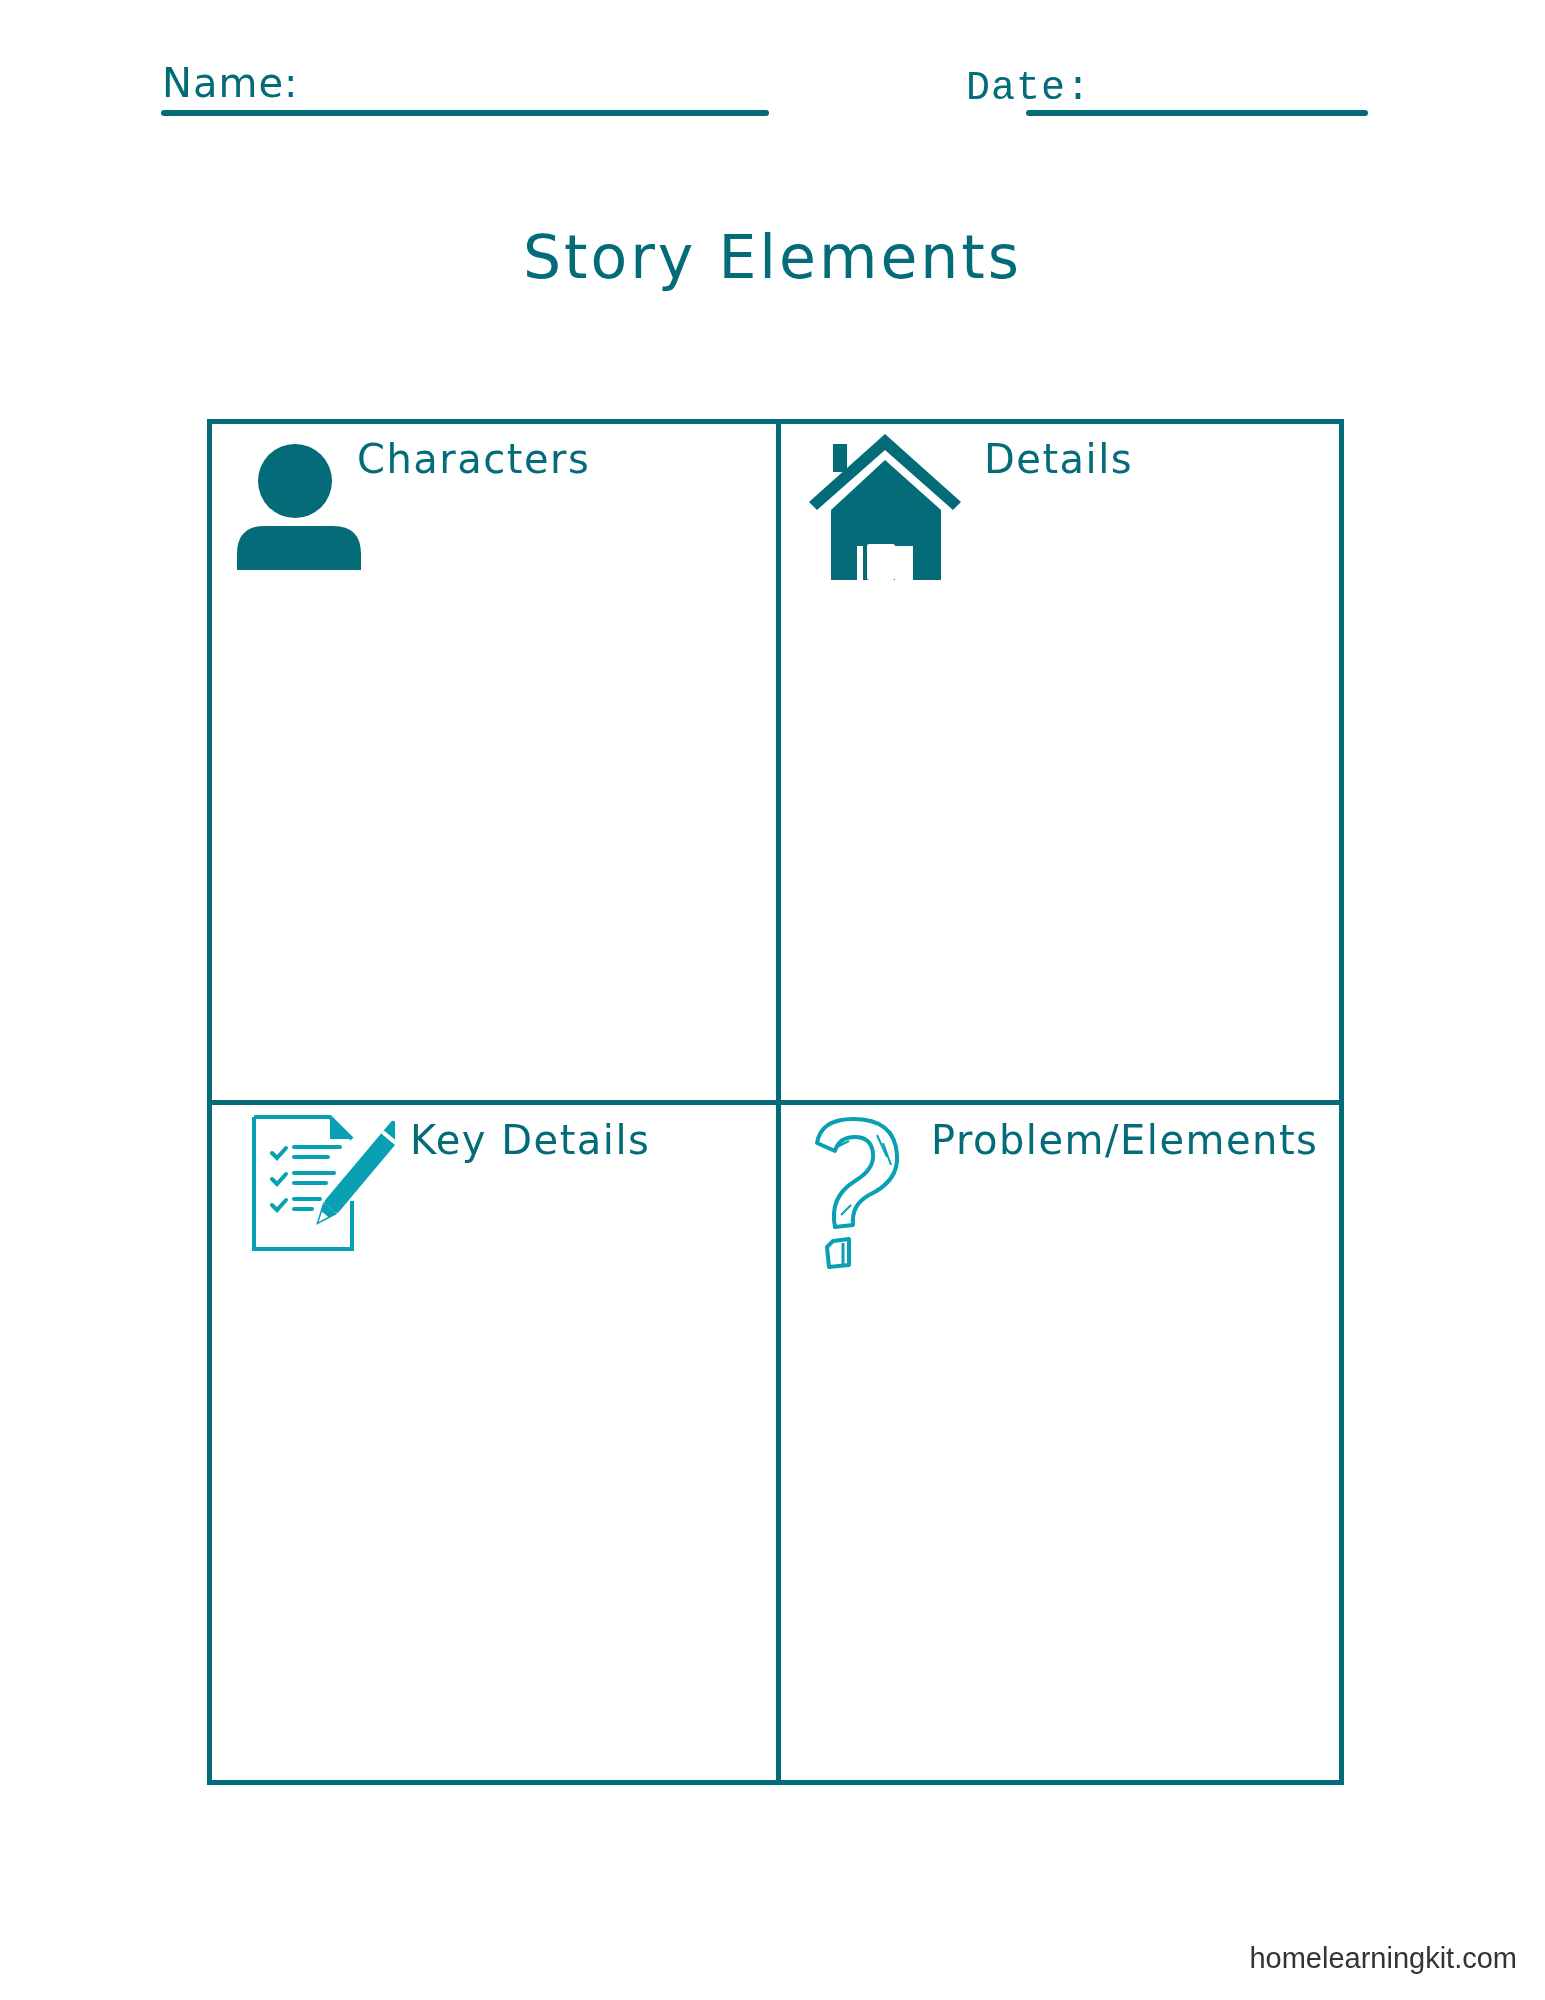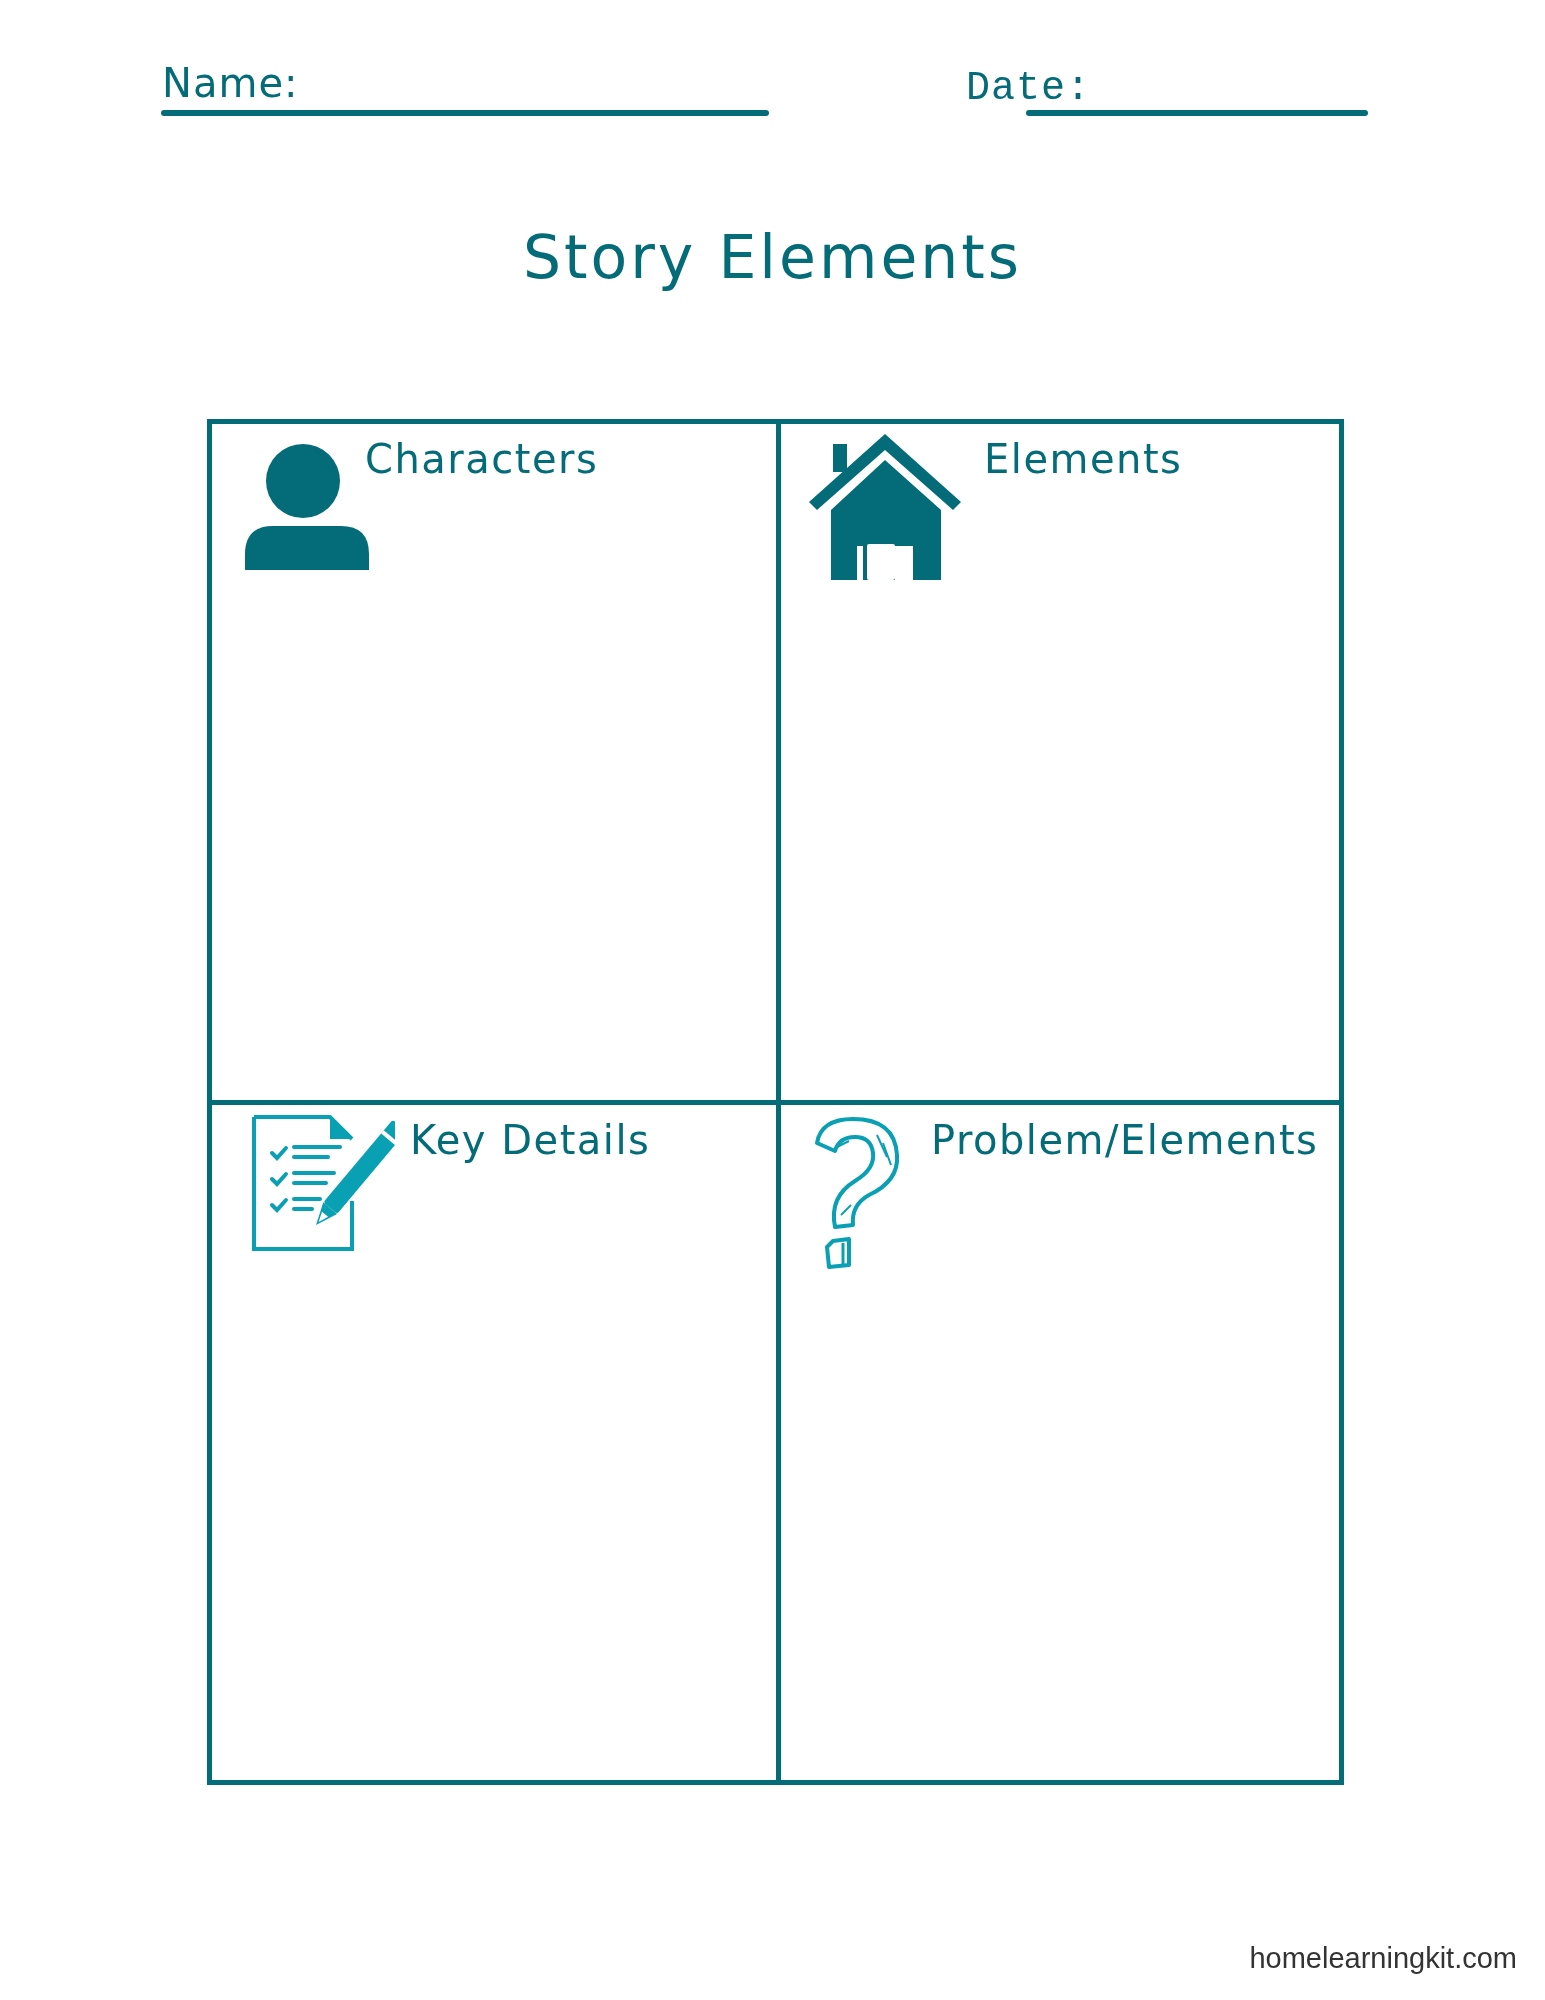--- a/index.html
+++ b/index.html
@@ -27,37 +27,37 @@
 
 <div class="field-label hand" style="left:966px; top:66px;font-family:Liberation Mono, monospace;">Date:</div>
 <div class="field-line" style="left:1026px; top:110px; width:342px;"></div>
 
 <div class="title hand">Story Elements</div>
 
 <div class="grid">
   <div class="vdiv"></div>
   <div class="hdiv"></div>
 
-  <div style="position:absolute; left:8px; top:0; width:564px; height:676px;text-align:right;">
+  <div style="position:absolute; left:0; top:0; width:564px; height:676px;text-align:right;">
     <svg class="icon" style="left:25px; top:20px;" width="126" height="126" viewBox="0 0 126 126">
       <circle cx="58" cy="37" r="37" fill="#036c78"></circle>
       <path d="M0 126 L0 110 Q0 82 28 82 L96 82 Q124 82 124 110 L124 126 Z" fill="#036c78"></path>
     </svg>
     <div class="cell-title hand" style="left:145px; top:12px;">Characters</div>
   </div>
 
   <div style="position:absolute; left:569px; top:0; width:558px; height:676px;">
     <svg class="icon" style="left:28px; top:10px;" width="152" height="146" viewBox="0 0 152 146">
       <rect x="24" y="10" width="14" height="28" fill="#036c78"></rect>
       <polygon points="76,0 152,68 144,76 76,16 8,76 0,68" fill="#036c78"></polygon>
       <polygon points="76,26 132,76 132,146 104,146 104,112 48,112 48,146 22,146 22,76" fill="#036c78"></polygon>
       <rect x="54" y="112" width="32" height="34" fill="#036c78"></rect>
       <rect x="58" y="110" width="28" height="36" rx="2" fill="#ffffff"></rect>
     </svg>
-    <div class="cell-title hand" style="left:203px; top:12px;">Elements</div>
+    <div class="cell-title hand" style="left:203px; top:12px;">Details</div>
   </div>
 
   <div style="position:absolute; left:0; top:681px; width:564px; height:675px;">
     <svg class="icon" style="left:38px; top:8px;" width="145" height="140" viewBox="0 0 145 140">
       <path d="M4 4 L80 4 L102 26" fill="none" stroke="#0aa0b4" stroke-width="4"></path>
       <polygon points="80,4 102,26 80,26" fill="#0aa0b4"></polygon>
       <path d="M4 4 L4 136 L102 136 L102 88" fill="none" stroke="#0aa0b4" stroke-width="4"></path>
       <g stroke="#0aa0b4" stroke-width="4" fill="none" stroke-linecap="round">
         <path d="M22 40 l5 5 l9 -10"></path>
         <path d="M22 66 l5 5 l9 -10"></path>

